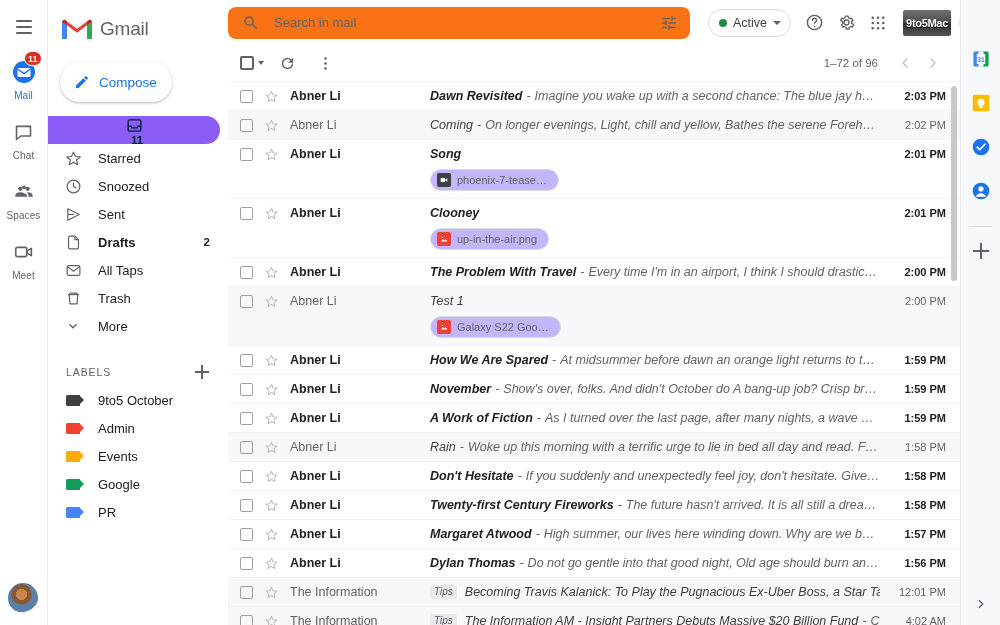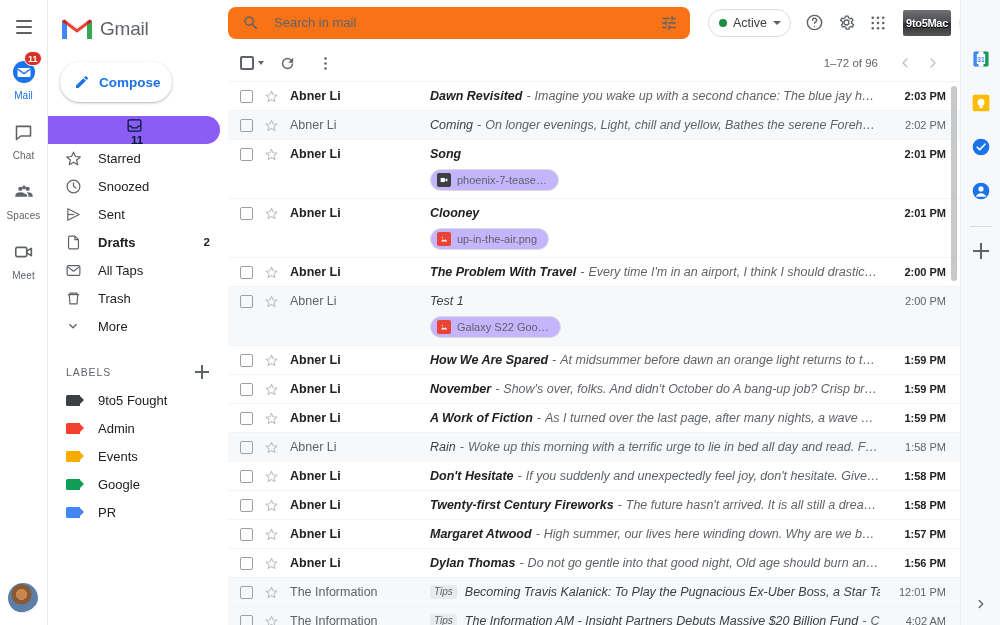--- a/index.html
+++ b/index.html
@@ -52,21 +52,21 @@
   .gmail-mark { width:30px; height:23px; position:relative;}
   .gmail-word { font-family:"Liberation Sans",sans-serif; font-size:19px; color:#5f6368; letter-spacing:-.2px;}
   .compose {
     margin: 18px 0 14px 12px;
     height: 40px; width: 112px;
     border-radius: 20px;
     background:#fff;
     box-shadow: 0 1px 3px rgba(60,64,67,.25), 0 1px 2px rgba(60,64,67,.15);
     display:flex; align-items:center; gap:9px;
     padding-left:14px; cursor:pointer;
-    font-size:13.5px; color:#1a73e8; font-weight:700;
+    font-size:13.5px; color:#1a73e8; font-weight:400;
   }
   .nav-item {
     height:28px; display:flex; align-items:center;
     padding-left:16px; margin-right:8px;
     border-radius:0 14px 14px 0; cursor:pointer;
     font-size:13px; color:#202124;
   }
   .nav-item .ni-ico { width:18px; height:18px; margin-right:16px; display:flex; align-items:center; justify-content:center; flex:0 0 18px;}
   .nav-item .ni-label { flex:1; white-space:nowrap; overflow:hidden; text-overflow:ellipsis;}
   .nav-item .ni-count { font-size:11.5px; color:#202124; font-weight:700; padding-right:10px;}
@@ -357,21 +357,21 @@
 
     <div class="labels-head">
       <span class="labels-title">LABELS</span>
       <span class="plus"></span>
     </div>
     <div id="label-items">
         <div class="nav-item">
           <span class="ni-ico">
             <span class="label-tag" style="background:#3c4043;color:#3c4043"></span>
           </span>
-          <span class="ni-label">9to5 Fought</span>
+          <span class="ni-label">9to5 October</span>
         </div>
         <div class="nav-item">
           <span class="ni-ico">
             <span class="label-tag" style="background:#f4402f;color:#f4402f"></span>
           </span>
           <span class="ni-label">Admin</span>
         </div>
         <div class="nav-item">
           <span class="ni-ico">
             <span class="label-tag" style="background:#f9ab00;color:#f9ab00"></span>

